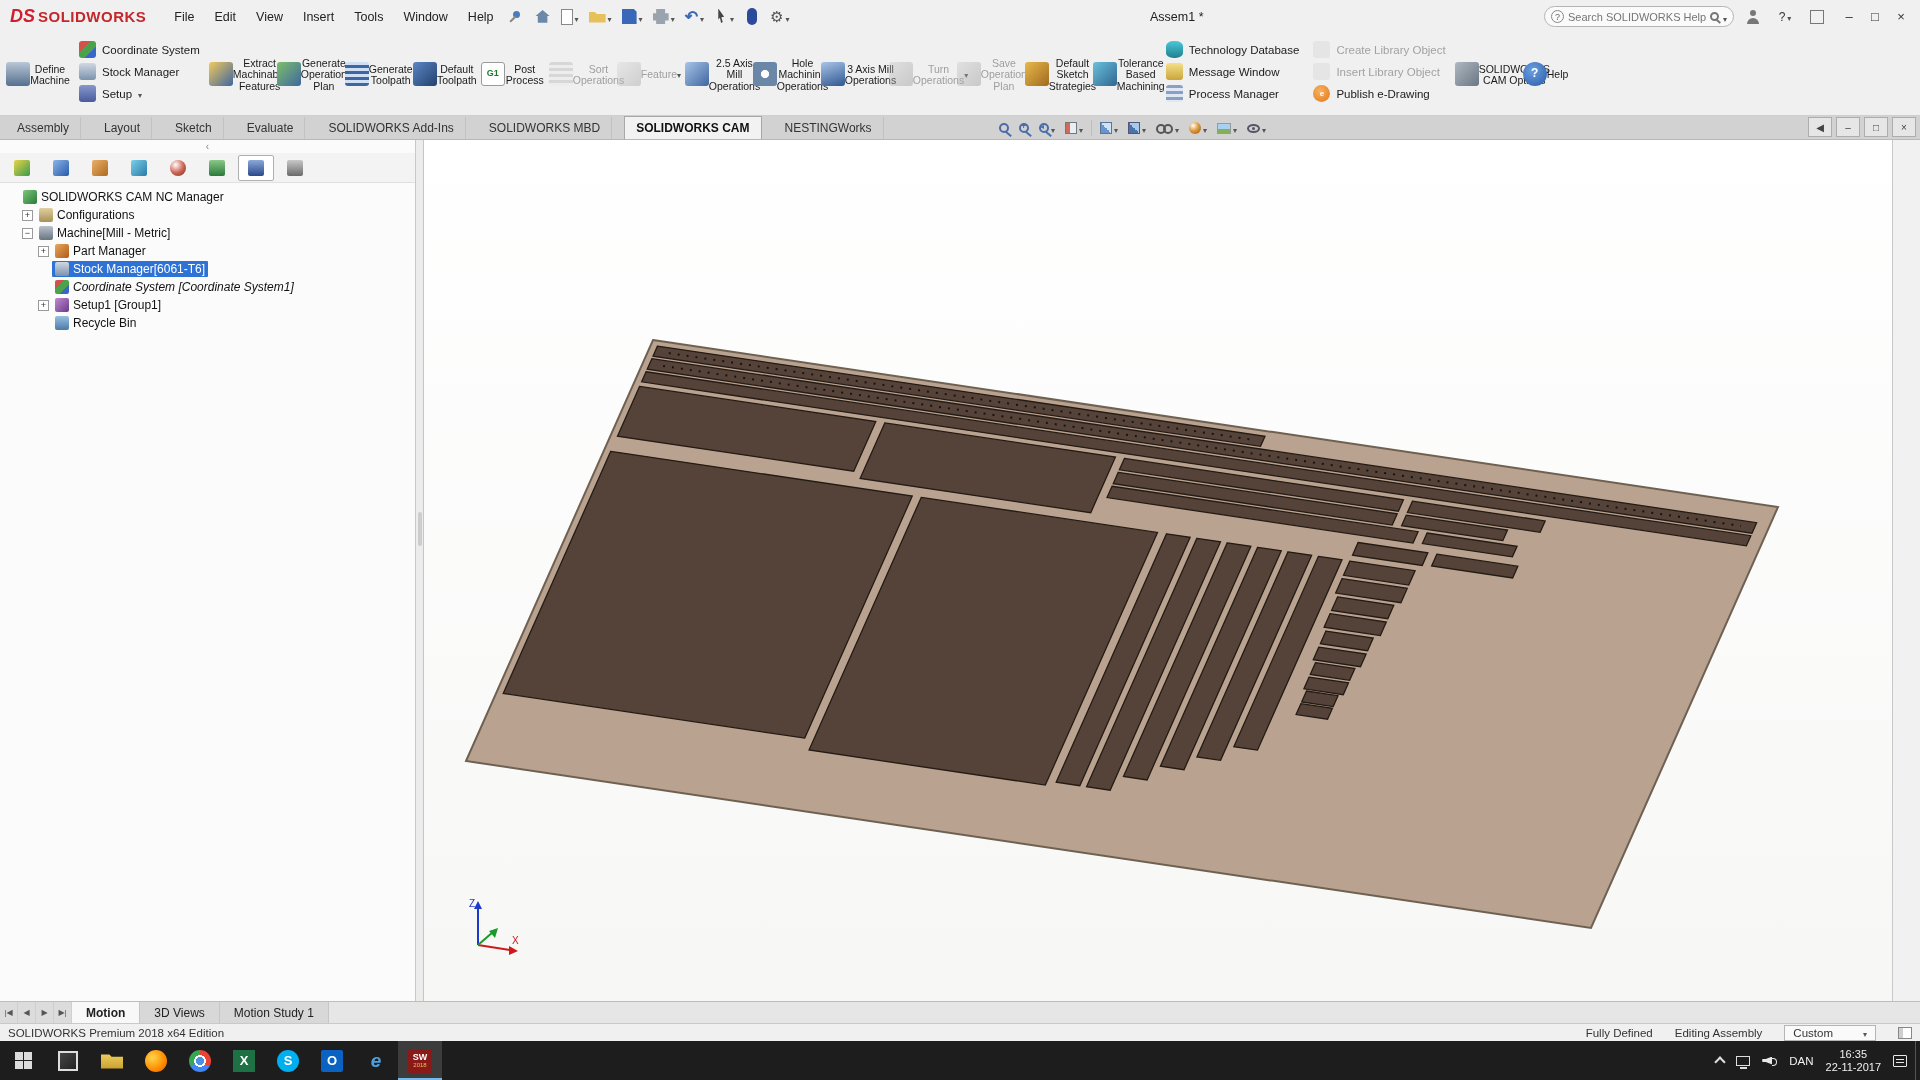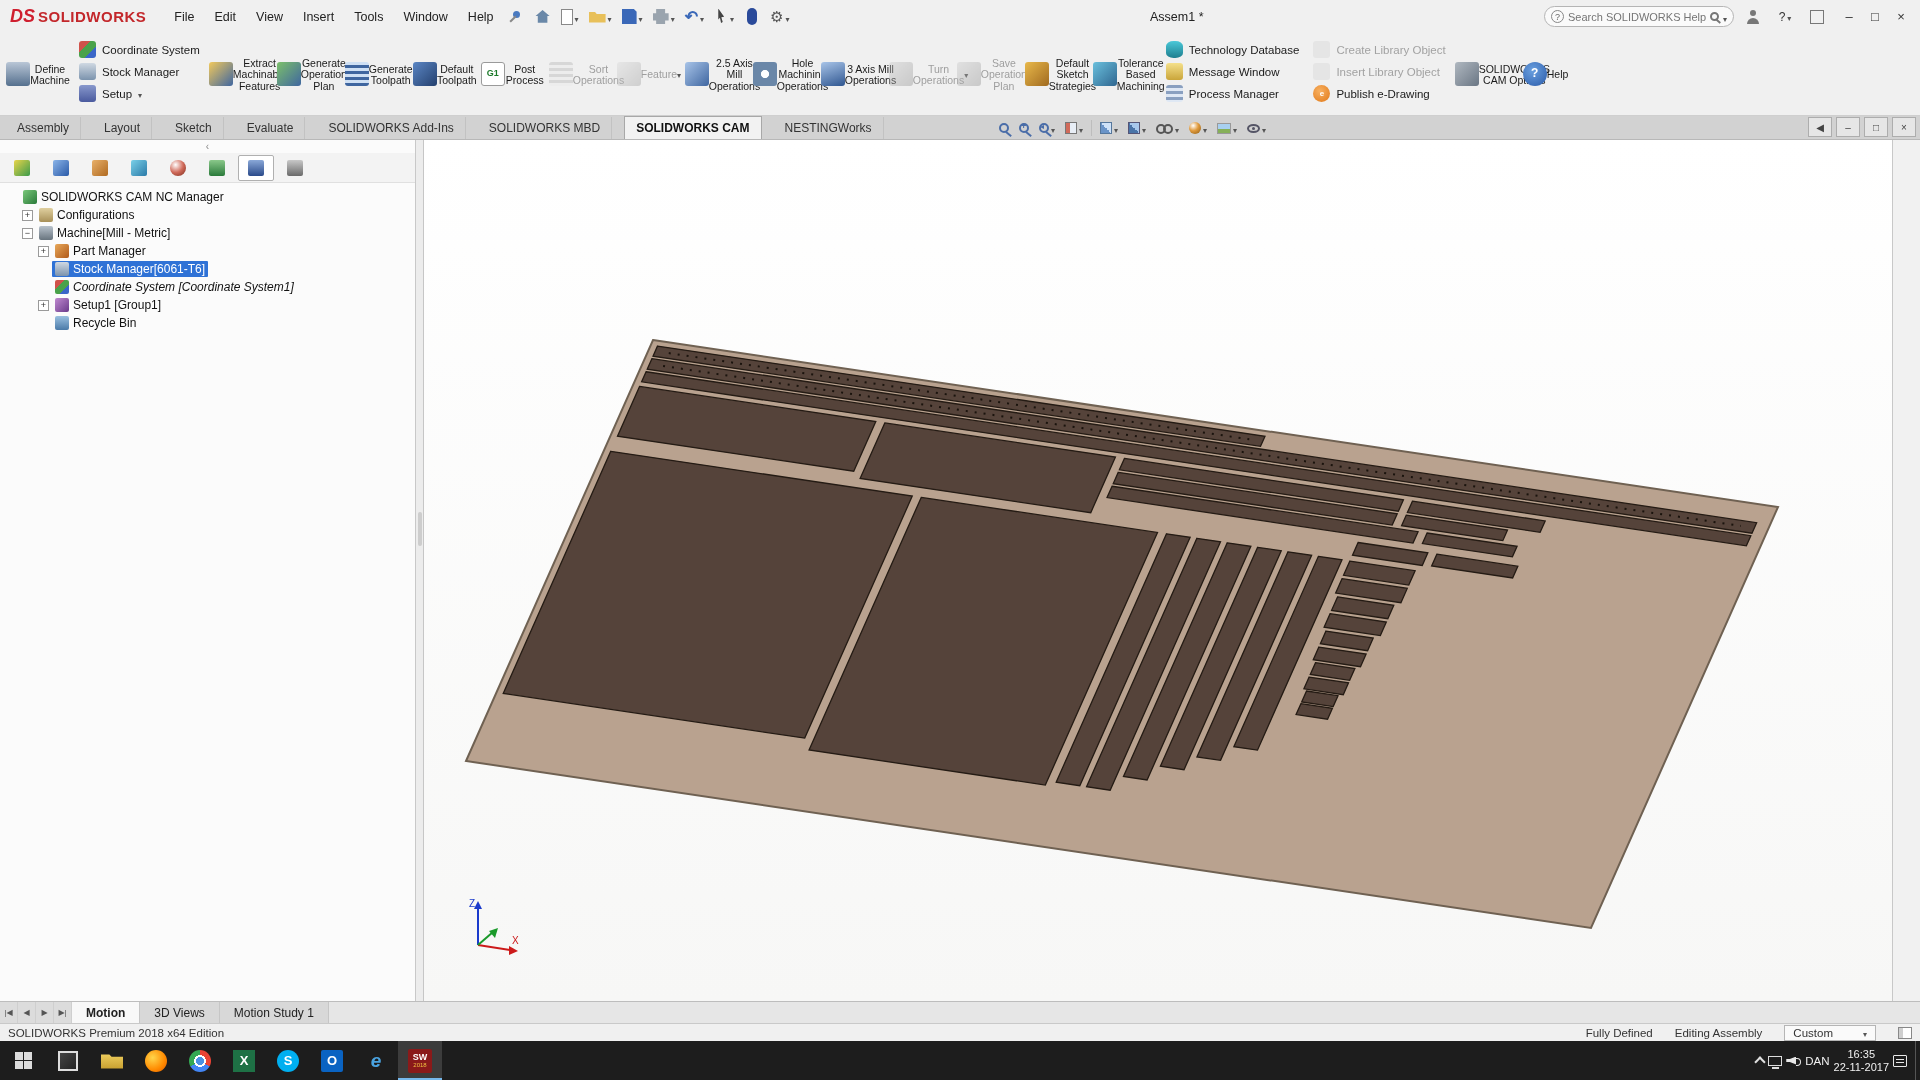--- a/index.html
+++ b/index.html
@@ -181,21 +181,21 @@
 .app-file-explorer-icon{width:22px;height:16px;background:linear-gradient(180deg,#f0d060,#c8a030);clip-path:polygon(0 12%,38% 12%,48% 26%,100% 26%,100% 100%,0 100%);}
 .app-firefox-icon{width:22px;height:22px;border-radius:50%;background:radial-gradient(circle at 35% 35%,#ffd54a,#ff8a00 60%,#e05a00);}
 .app-chrome-icon{width:22px;height:22px;border-radius:50%;background:radial-gradient(circle,#4a90e2 0 4px,#fff 4px 6px,transparent 6px),conic-gradient(#ea4335 0 120deg,#4285f4 120deg 240deg,#34a853 240deg 360deg);}
 .app-excel-icon{width:22px;height:22px;background:#1e7145;color:#fff;font-weight:bold;font-size:13px;display:flex;align-items:center;justify-content:center;}
 .app-skype-icon{width:22px;height:22px;border-radius:50%;background:#00aff0;color:#fff;font-weight:bold;font-size:13px;display:flex;align-items:center;justify-content:center;}
 .app-outlook-icon{width:22px;height:22px;background:#0a63c2;color:#fff;font-weight:bold;font-size:13px;display:flex;align-items:center;justify-content:center;border-radius:2px;}
 .app-internet-explorer-icon{color:#4aa3e0;font-style:italic;font-weight:bold;font-size:19px;}
 .app-solidworks-icon{width:24px;height:24px;background:#8a1a1a;display:flex;flex-direction:column;align-items:center;justify-content:center;border-radius:2px;}
 .app-solidworks-icon .sw1{color:#fff;font-size:9px;font-weight:bold;line-height:10px;}
 .app-solidworks-icon .sw2{color:#f0c040;font-size:6px;line-height:7px;}
-.tray{margin-left:auto;display:flex;align-items:center;gap:4px;padding:0 8px;font-size:11px;}
+.tray{margin-left:auto;display:flex;align-items:center;gap:12px;padding:0 8px;font-size:11px;}
 .chev{width:8px;height:8px;border-left:2px solid #e0e0e0;border-top:2px solid #e0e0e0;transform:rotate(45deg);margin-top:3px;}
 .tray-net{width:14px;height:10px;border:1px solid #ddd;position:relative;}
 .tray-net::after{content:"";position:absolute;left:3px;bottom:-4px;width:7px;height:2px;background:#ddd;}
 .vol{position:relative;width:15px;height:12px;}
 .vol::before{content:"";position:absolute;left:0;top:2px;width:10px;height:8px;background:#e8e8e8;clip-path:polygon(0 30%,35% 30%,100% 0,100% 100%,35% 70%,0 70%);}
 .vol::after{content:"";position:absolute;right:0;top:3px;width:4px;height:6px;border:1px solid #e8e8e8;border-left:none;border-radius:0 6px 6px 0;}
 .lang{font-size:11.5px;color:#f0f0f0;}
 .clock{text-align:center;line-height:13px;font-size:11px;color:#f0f0f0;}
 .ac{width:14px;height:12px;border:1px solid #e8e8e8;border-radius:1px;position:relative;}
 .ac::after{content:"";position:absolute;left:2px;top:3px;width:8px;height:1px;background:#e8e8e8;box-shadow:0 3px 0 #e8e8e8;}

